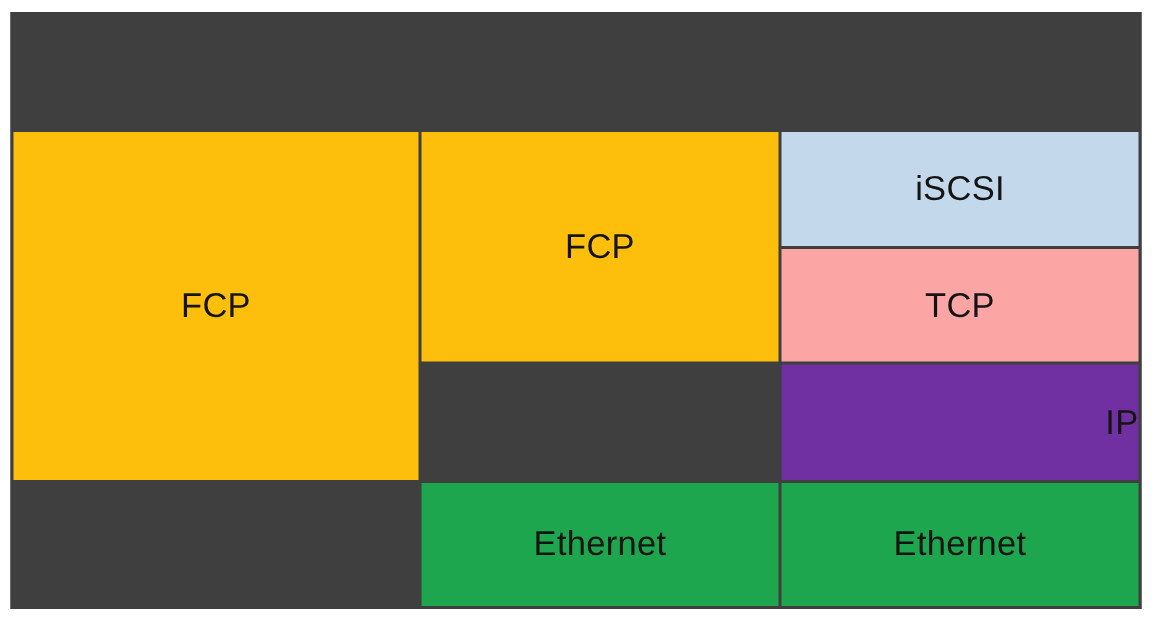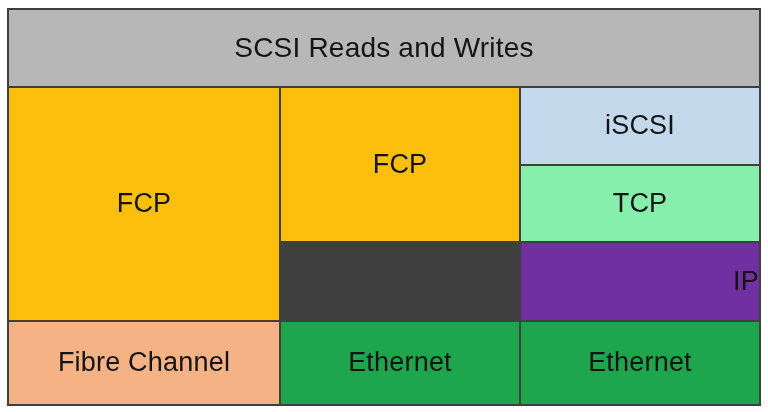--- a/index.html
+++ b/index.html
@@ -21,21 +21,21 @@
     grid-template-rows: 76px 76px 75px 77px 82px;
     gap: 2px;
     background: #3f3f3f;           
     border: 2px solid #3f3f3f;     
   }
 
   .cell {
     display: flex;
     align-items: center;
     justify-content: center;
-    font-size: 27px;
+    font-size: 23px;
     color: #141414;
     letter-spacing: 0.2px;
   }
 
   .header-cell      { grid-column: 1 / 4; grid-row: 1; font-size: 28px; }
   .fcp-left-cell    { grid-column: 1; grid-row: 2 / 5; }
   .fcp-mid-cell     { grid-column: 2; grid-row: 2 / 4; }
   .fcoe-cell        { grid-column: 2; grid-row: 4; }
   .iscsi-cell       { grid-column: 3; grid-row: 2; }
   .tcp-cell         { grid-column: 3; grid-row: 3; }
@@ -47,48 +47,42 @@
   .label { display: inline-block; line-height: 1.1; }
 
   
   .spellcheck { border-bottom: 3px solid #a13212; padding-bottom: 1px; }
 </style>
 </head>
 <body>
 
 <div class="diagram">
 
-  <div class="cell header-cell" style="background: rgb(183, 183, 183);">
-    <span class="label">SCSI Reads and Writes</span>
-  </div>
 
   <div class="cell fcp-left-cell" style="background: rgb(253, 191, 11);">
     <span class="label">FCP</span>
   </div>
 
   <div class="cell fcp-mid-cell" style="background: rgb(253, 191, 11);">
     <span class="label">FCP</span>
   </div>
 
 
   <div class="cell iscsi-cell" style="background: rgb(196, 216, 236);">
     <span class="label">iSCSI</span>
   </div>
 
-  <div class="cell tcp-cell" style="background: #86efac;">
+  <div class="cell tcp-cell" style="background: #fca5a5;">
     <span class="label">TCP</span>
   </div>
 
   <div class="cell ip-cell" style="background: rgb(113, 48, 161);">
     <span class="label">IP</span>
   </div>
 
-  <div class="cell fibre-cell" style="background: rgb(245, 178, 132);">
-    <span class="label">Fibre Channel</span>
-  </div>
 
   <div class="cell eth-mid-cell" style="background: rgb(30, 166, 78);">
     <span class="label">Ethernet</span>
   </div>
 
   <div class="cell eth-right-cell" style="background: rgb(30, 166, 78);">
     <span class="label">Ethernet</span>
   </div>
 
 </div>

